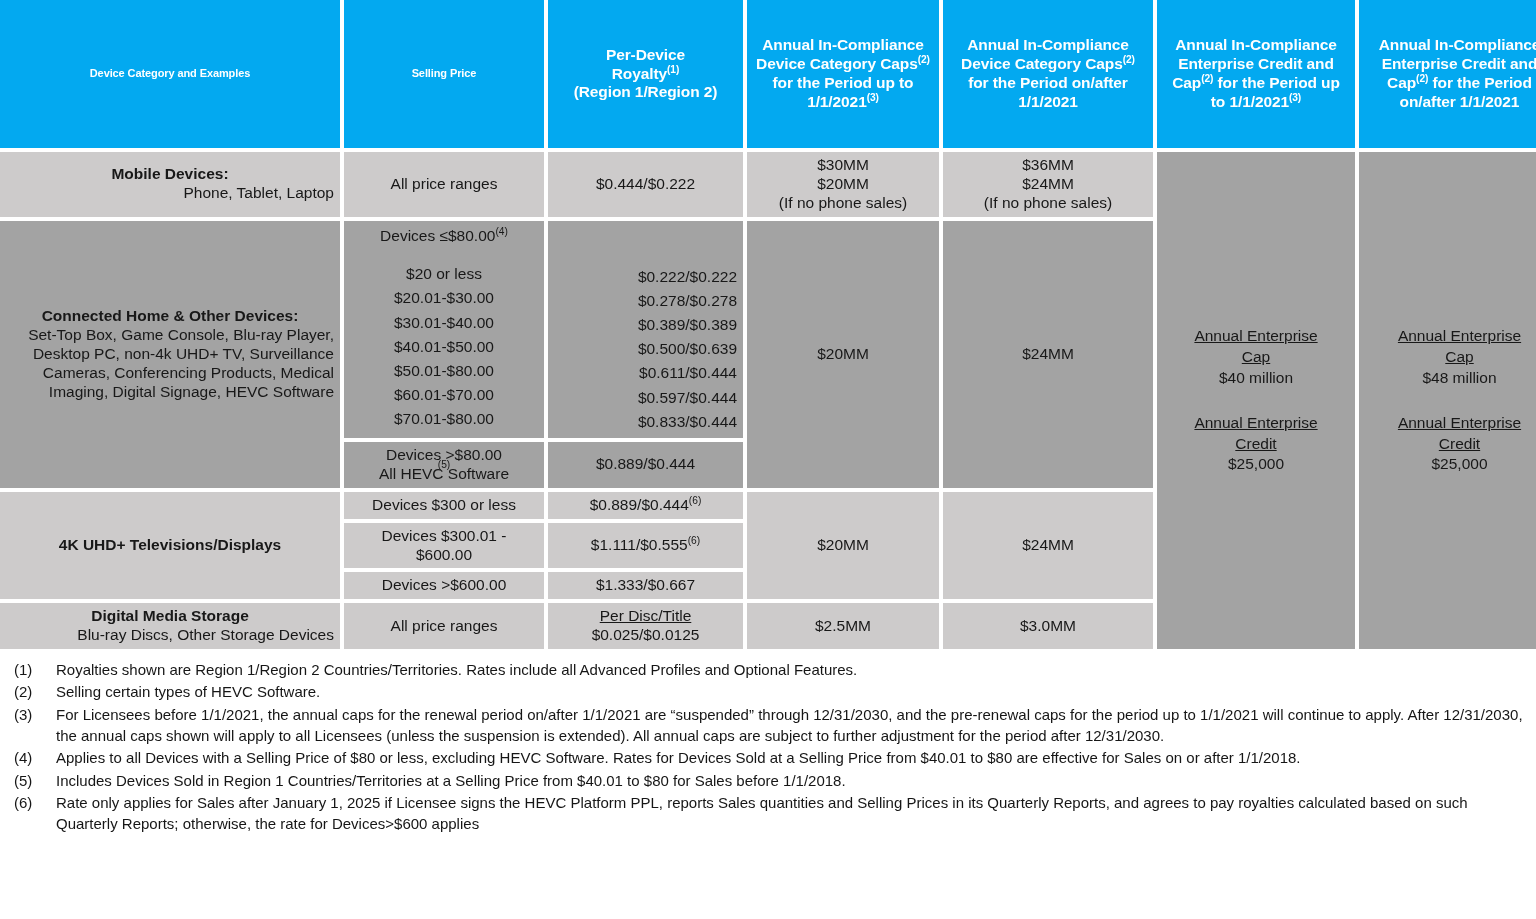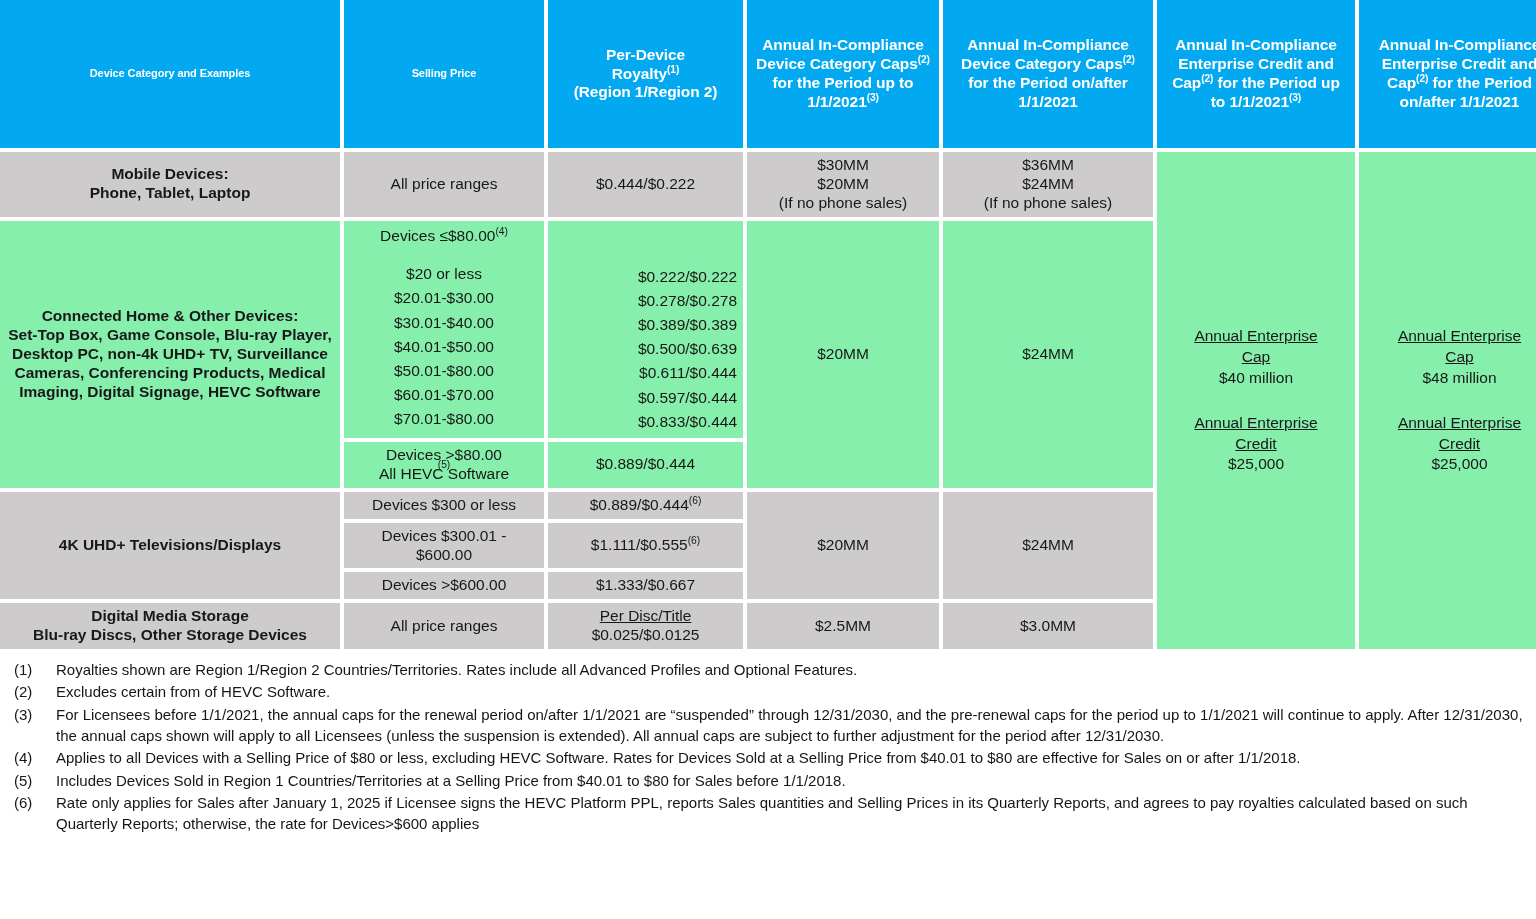--- a/index.html
+++ b/index.html
@@ -52,35 +52,36 @@
     height: 140px;
     padding: 6px 8px;
     letter-spacing: -0.1px;
   }
   thead th.wide-head {
     font-size: 11px;
   }
 
   
   td.dark  { background: #cdcbcb; }
-  td.light { background: #86efac; }
+  td.light { background: #a3a3a3; }
 
   td.catcell {
     font-size: 15.5px;
     line-height: 1.3;
     padding: 6px 10px;
     margin-left: 22px;
   }
   .cat-title {
     font-weight: bold;
     display: block;
   }
   .cat-sub {
     display: block;
-    font-weight: bold;
+    font-weight: normal;
+    text-align: right;
   }
 
   .sup {
     font-size: 0.66em;
     vertical-align: super;
     line-height: 0;
   }
 
   .uline { text-decoration: underline; }
 
@@ -317,21 +318,21 @@
     </tbody>
   </table>
 
   <div class="footnotes">
     <div class="fn-row">
       <div class="fn-num">(1)</div>
       <div class="fn-text">Royalties shown are Region 1/Region 2 Countries/Territories. Rates include all Advanced Profiles and Optional Features.</div>
     </div>
     <div class="fn-row">
       <div class="fn-num">(2)</div>
-      <div class="fn-text">Excludes certain from of HEVC Software.</div>
+      <div class="fn-text">Selling certain types of HEVC Software.</div>
     </div>
     <div class="fn-row">
       <div class="fn-num">(3)</div>
       <div class="fn-text">For Licensees before 1/1/2021, the annual caps for the renewal period on/after 1/1/2021 are “suspended” through 12/31/2030, and the pre-renewal caps for the period up to 1/1/2021 will continue to apply. After 12/31/2030, the annual caps shown will apply to all Licensees (unless the suspension is extended).  All annual caps are subject to further adjustment for the period after 12/31/2030.</div>
     </div>
     <div class="fn-row">
       <div class="fn-num">(4)</div>
       <div class="fn-text">Applies to all Devices with a Selling Price of $80 or less, excluding HEVC Software.  Rates for Devices Sold at a Selling Price from $40.01 to $80 are effective for Sales on or after 1/1/2018.</div>
     </div>
     <div class="fn-row">

